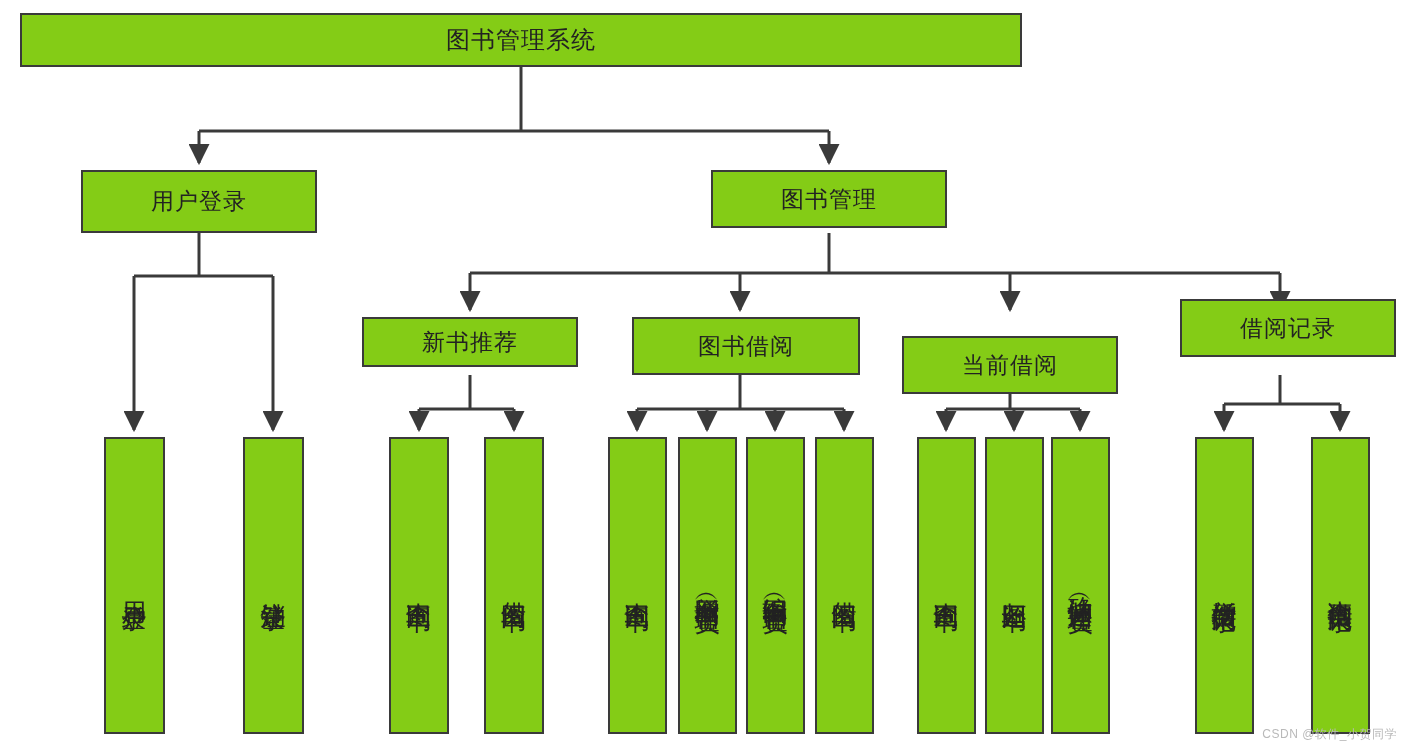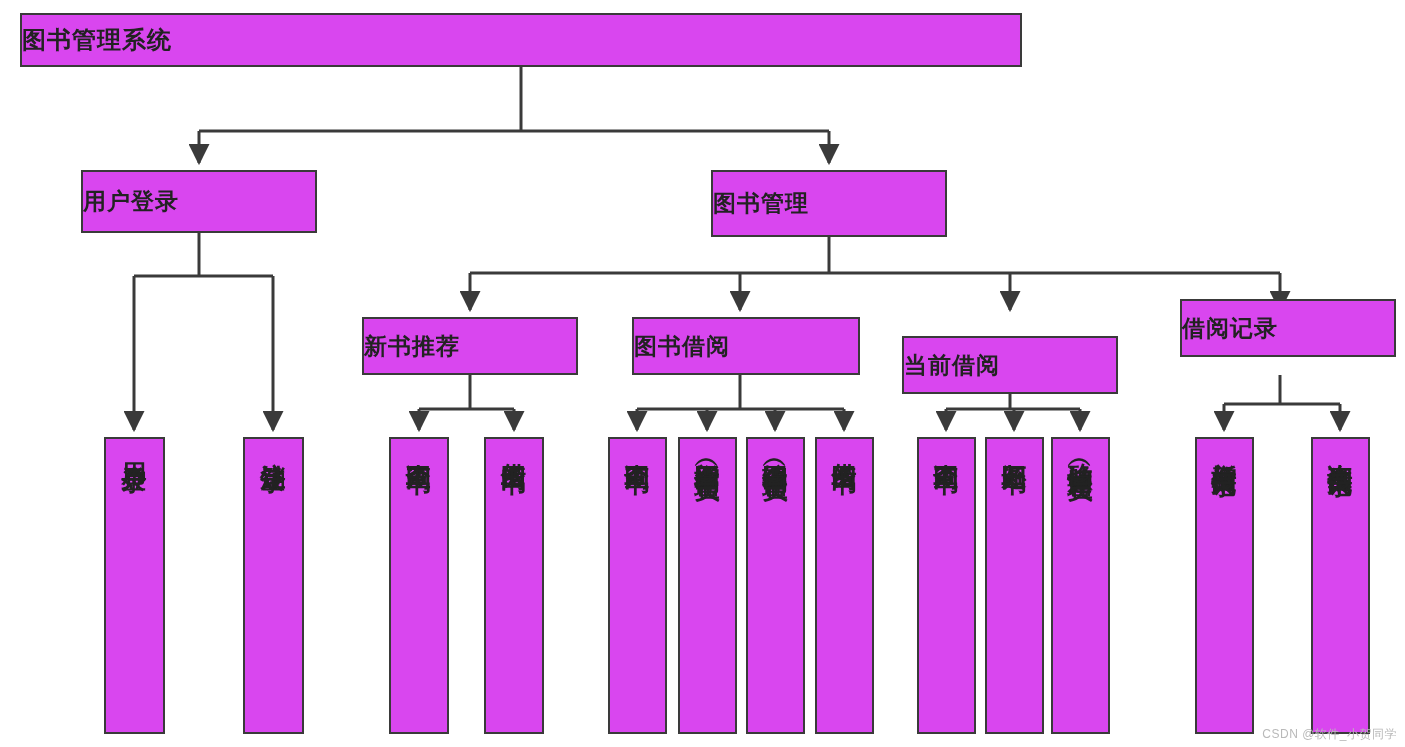--- a/index.html
+++ b/index.html
@@ -22,26 +22,25 @@
     left: 0;
     top: 0;
     width: 1405px;
     height: 747px;
     pointer-events: none;
   }
   .node {
     position: absolute;
     box-sizing: border-box;
     border: 2px solid #3a3a3a;
-    background: #d946ef;
+    background: #84cc16;
     display: flex;
     align-items: center;
-    justify-content: flex-start;
+    justify-content: center;
     color: #222222;
-    font-weight: bold;
   }
   .node.h {
     font-size: 23px;
     letter-spacing: 1px;
   }
   .node.v {
     writing-mode: vertical-rl;
     text-orientation: upright;
     font-size: 25px;
     line-height: 1.12;
@@ -122,25 +121,25 @@
     </g>
   </svg>
 
   <div class="node h" id="root-node" style="left:20px; top:13px; width:1002px; height:54px;">
     <span class="lbl">图书管理系统</span>
   </div>
 
   <div class="node h" style="left:81px; top:170px; width:236px; height:63px;">
     <span class="lbl">用户登录</span>
   </div>
-  <div class="node h" style="left:711px; top:170px; width:236px; height:67px;">
+  <div class="node h" style="left:711px; top:170px; width:236px; height:58px;">
     <span class="lbl">图书管理</span>
   </div>
 
-  <div class="node h" style="left:362px; top:317px; width:216px; height:58px;">
+  <div class="node h" style="left:362px; top:317px; width:216px; height:50px;">
     <span class="lbl">新书推荐</span>
   </div>
   <div class="node h" style="left:632px; top:317px; width:228px; height:58px;">
     <span class="lbl">图书借阅</span>
   </div>
   <div class="node h" style="left:902px; top:336px; width:216px; height:58px;">
     <span class="lbl">当前借阅</span>
   </div>
   <div class="node h" style="left:1172px; top:299px; width:216px; height:58px;margin-left:8px;">
     <span class="lbl">借阅记录</span>

